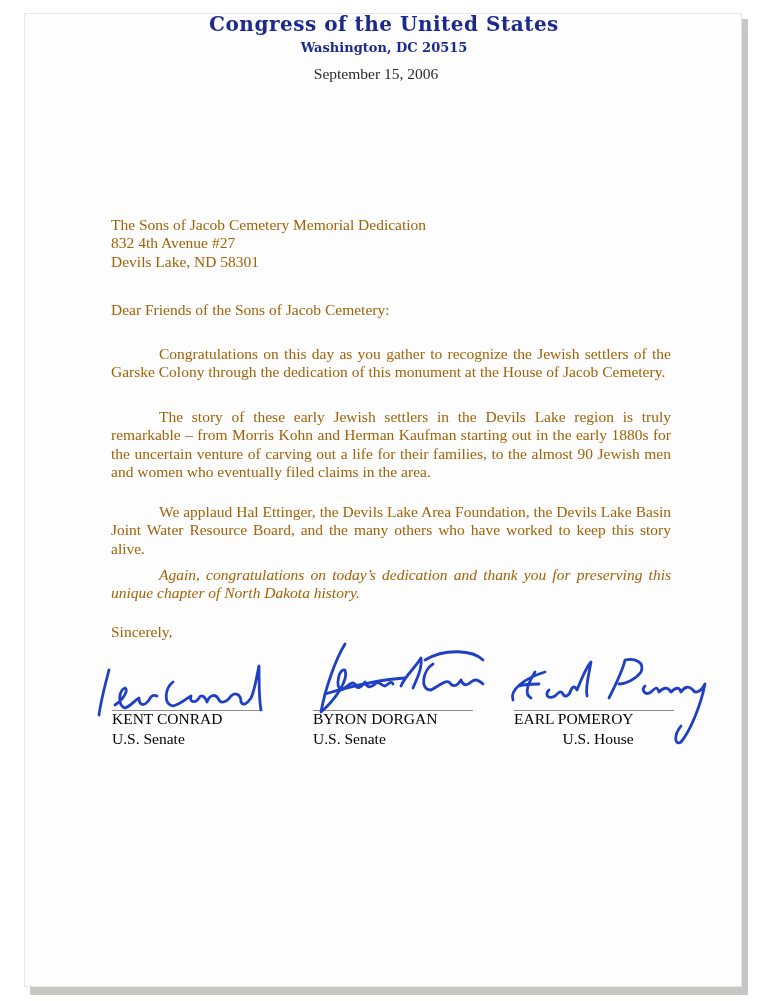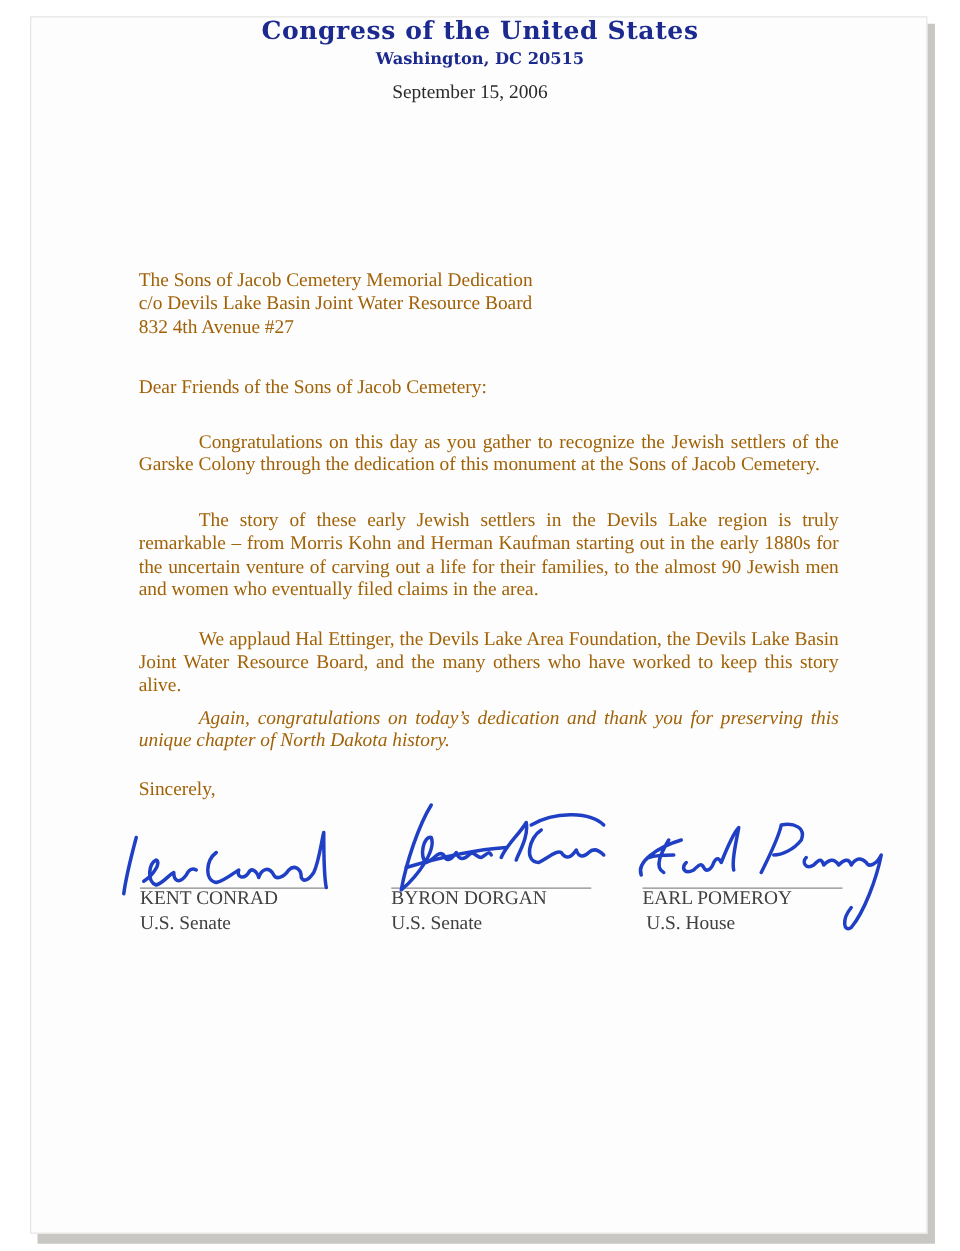--- a/index.html
+++ b/index.html
@@ -31,44 +31,44 @@
     .text { position: absolute; left: 111px; width: 560px; font-size: 15.5px; color: #a16207; line-height: 18.4px; }
     .addr { top: 216px; }
     .addr div { white-space: nowrap; }
     .salutation { top: 301px; }
     .para { text-indent: 48px; text-align: justify; }
     .p1 { top: 345px; }
     .p2 { top: 408px; }
     .p3 { top: 503px; }
     .p4 { top: 566px; font-style: italic; }
     .closing { top: 623px; }
-    .sig-block { position: absolute; font-size: 15.5px; color: #404040; line-height: 20px; }
+    .sig-block { position: absolute; font-size: 15.5px; color: #000000; line-height: 20px; }
     .sig-line { position: absolute; height: 1px; background: #8a8a8a; }
     .sig-svg { position: absolute; overflow: visible; }
     .sig-svg path { fill: none; stroke: #1f3fc4; stroke-width: 2.8; stroke-linecap: round; stroke-linejoin: round; }
   </style>
 </head>
 <body>
 
 <div class="shadow"></div>
 <div class="page"></div>
 
 <div class="lh-title">Congress of the United States</div>
 <div class="lh-sub">Washington, DC 20515</div>
 <div class="date">September 15, 2006</div>
 
 <div class="text addr">
   <div>The Sons of Jacob Cemetery Memorial Dedication</div>
-  <div>c/o Devils Lake Basin Joint Water Resource Board</div>
   <div>832 4th Avenue #27</div>
+  <div>Devils Lake, ND  58301</div>
 </div>
 
 <div class="text salutation">Dear Friends of the Sons of Jacob Cemetery:</div>
 
-<div class="text para p1">Congratulations on this day as you gather to recognize the Jewish settlers of the Garske Colony through the dedication of this monument at the Sons of Jacob Cemetery.</div>
+<div class="text para p1">Congratulations on this day as you gather to recognize the Jewish settlers of the Garske Colony through the dedication of this monument at the House of Jacob Cemetery.</div>
 <div class="text para p2">The story of these early Jewish settlers in the Devils Lake region is truly remarkable – from Morris Kohn and Herman Kaufman starting out in the early 1880s for the uncertain venture of carving out a life for their families, to the almost 90 Jewish men and women who eventually filed claims in the area.</div>
 <div class="text para p3">We applaud Hal Ettinger, the Devils Lake Area Foundation, the Devils Lake Basin Joint Water Resource Board, and the many others who have worked to keep this story alive.</div>
 <div class="text para p4">Again, congratulations on today’s dedication and thank you for preserving this unique chapter of North Dakota history.</div>
 
 <div class="text closing">Sincerely,</div>
 
 <div class="sig-line" style="left:112px; top:710px; width:150px;"></div>
 <div class="sig-line" style="left:313px; top:710px; width:160px;"></div>
 <div class="sig-line" style="left:514px; top:710px; width:160px;"></div>
 
@@ -92,16 +92,16 @@
 </svg>
 
 <div class="sig-block" style="left:112px; top:709px;">
   <div>KENT CONRAD</div>
   <div>U.S. Senate</div>
 </div>
 <div class="sig-block" style="left:313px; top:709px;">
   <div>BYRON DORGAN</div>
   <div>U.S. Senate</div>
 </div>
-<div class="sig-block" style="left:514px; top:709px;">
+<div class="sig-block" style="left:514px; top:709px;text-align:right;">
   <div>EARL POMEROY</div>
   <div style="padding-left:3px;">U.S. House</div>
 </div>
 
 </body></html>

